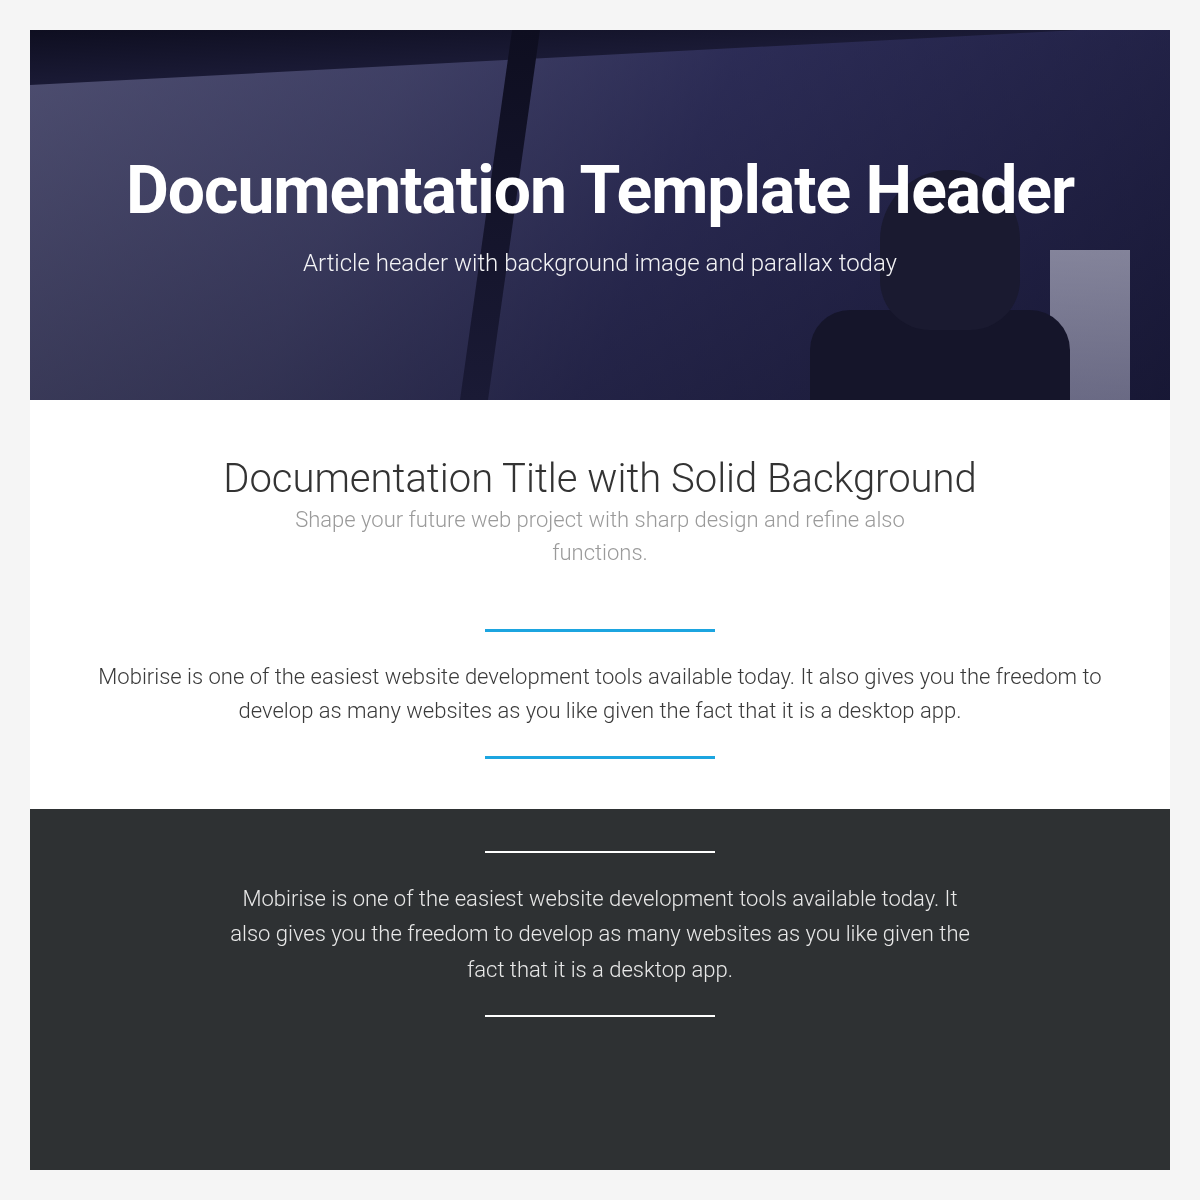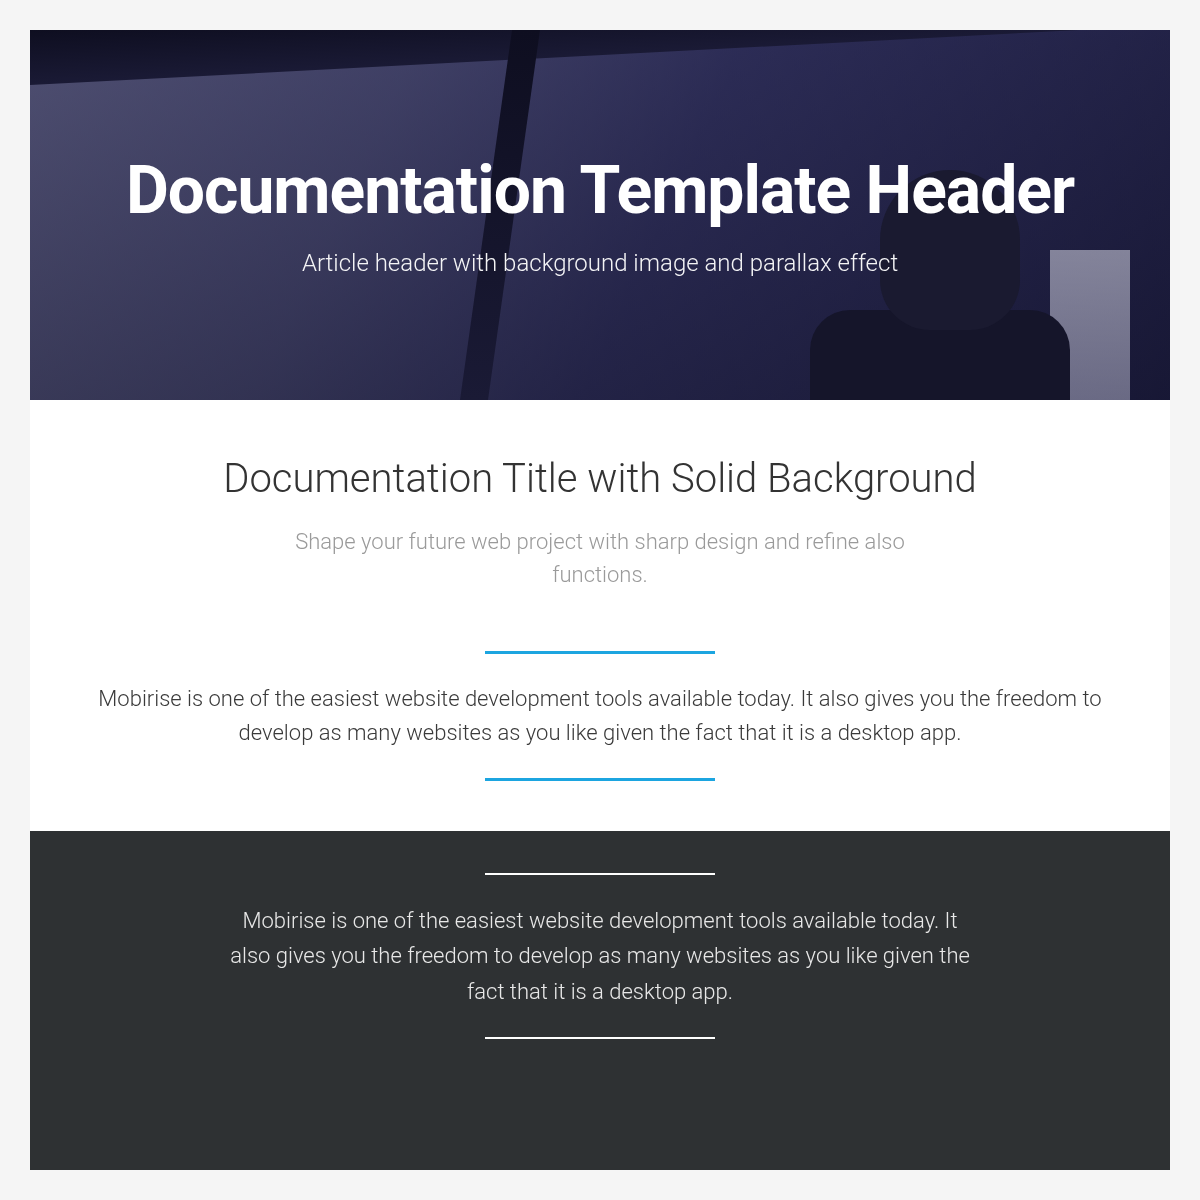--- a/index.html
+++ b/index.html
@@ -122,21 +122,20 @@
     .white-section {
       background: #fff;
       padding: 55px 40px 0 40px;
       text-align: center;
     }
     .section-title {
       font-size: 40px;
       font-weight: 300;
       color: #333333;
       line-height: 1.2;
-      margin-bottom: 22px;
       max-width: 800px;
       margin-left: auto;
       margin-right: auto;
     }
     .section-subtitle {
       font-size: 22px;
       font-weight: 300;
       color: #9a9a9a;
       line-height: 1.5;
       max-width: 680px;
@@ -207,21 +206,21 @@
           <div class="frame-v1"></div>
         </div>
         <div class="hero-silhouette">
           <div class="monitor"></div>
           <div class="body-sil"></div>
           <div class="head"></div>
         </div>
       </div>
       <div class="hero-content">
         <h1 class="hero-title">Documentation Template Header</h1>
-        <p class="hero-subtitle">Article header with background image and parallax effect</p>
+        <p class="hero-subtitle">Article header with background image and parallax today</p>
       </div>
     </section>
 
     <section class="white-section">
       <h2 class="section-title">Documentation Title with Solid Background</h2>
       <p class="section-subtitle">Shape your future web project with sharp design and refine also functions.</p>
     </section>
 
     <section class="divider-section">
       <div class="divider-blue"></div>

